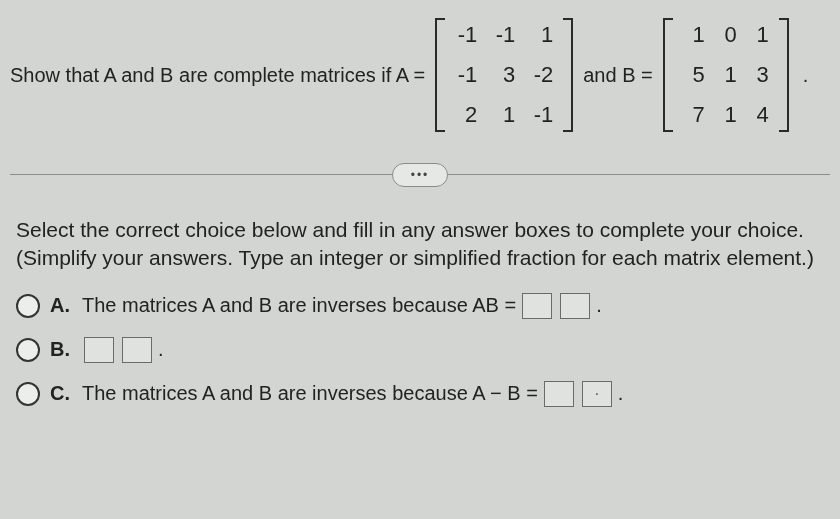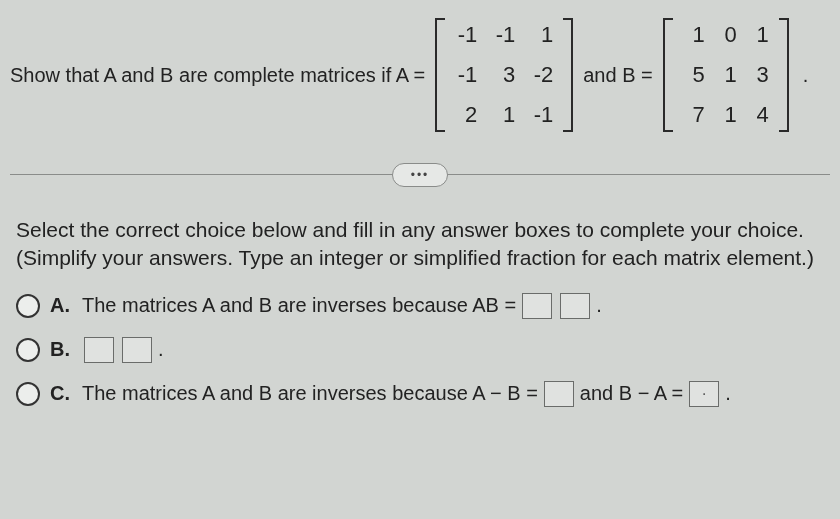--- a/index.html
+++ b/index.html
@@ -238,21 +238,20 @@
           <span>.</span>
         </span>
       </div>
 
       <div class="choice-row">
         <span class="radio"></span>
         <span class="choice-letter">C.</span>
         <span class="choice-text">
           <span>The matrices A and B are inverses because A − B =</span>
           <span class="answer-box"></span>
-          <span>and B − A =</span>
           <span class="answer-box with-dot"></span>
           <span>.</span>
         </span>
       </div>
 
     </div>
   </div>
 
 </div>
 

